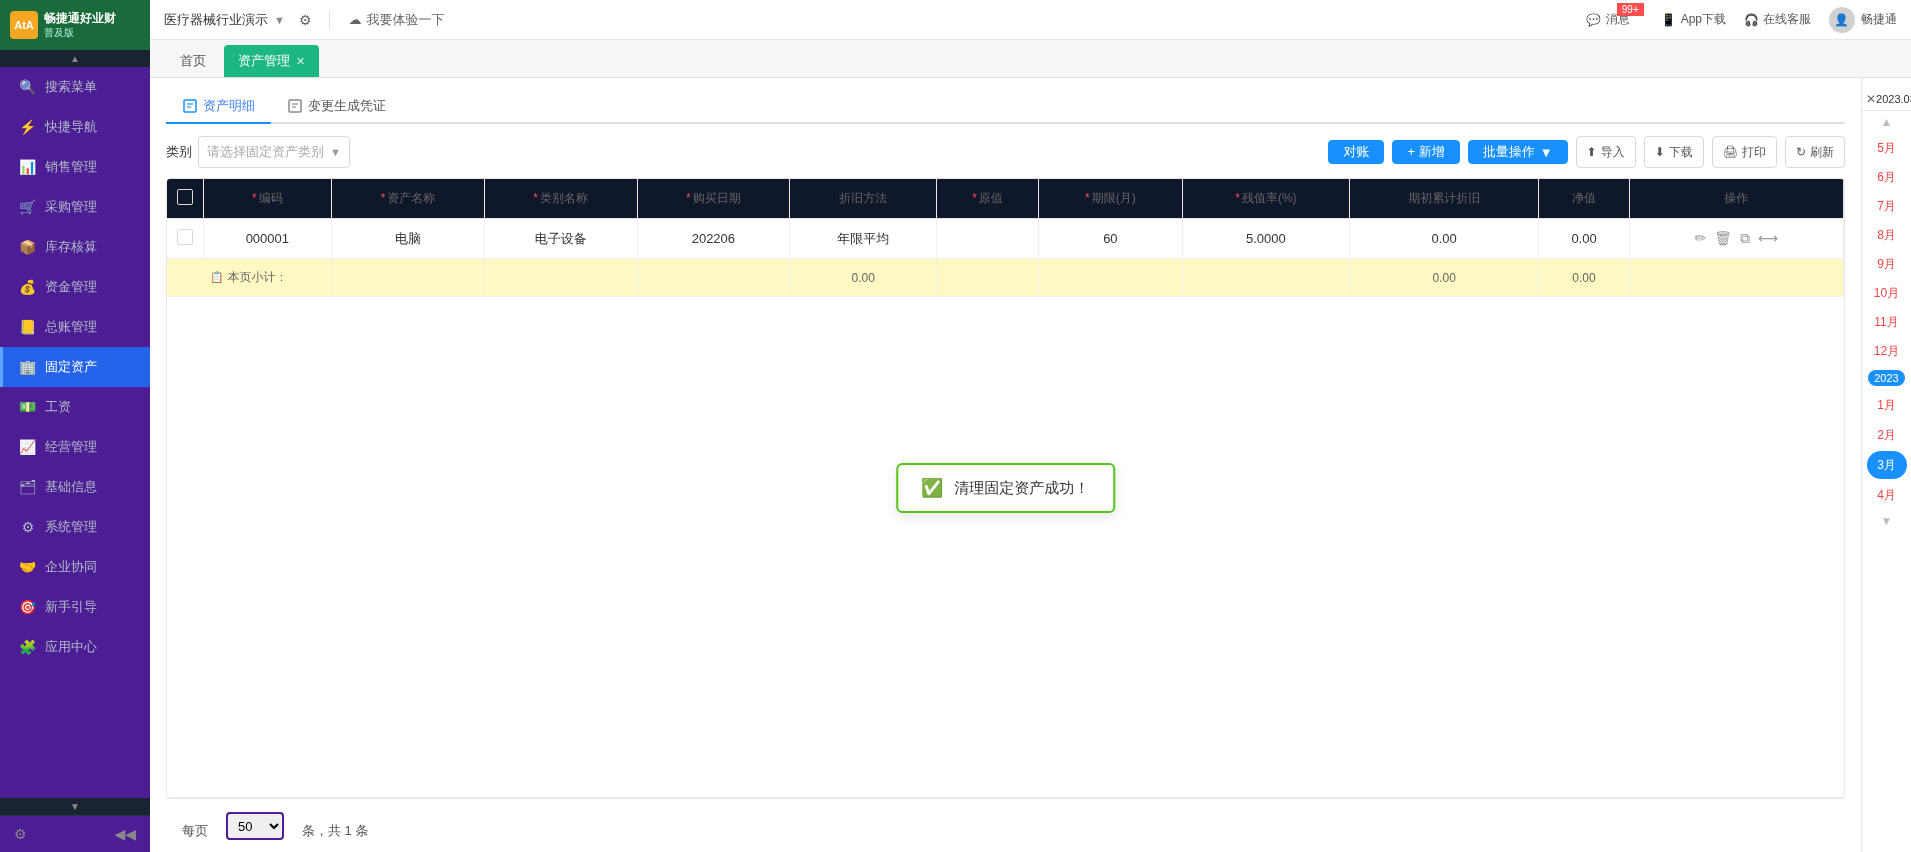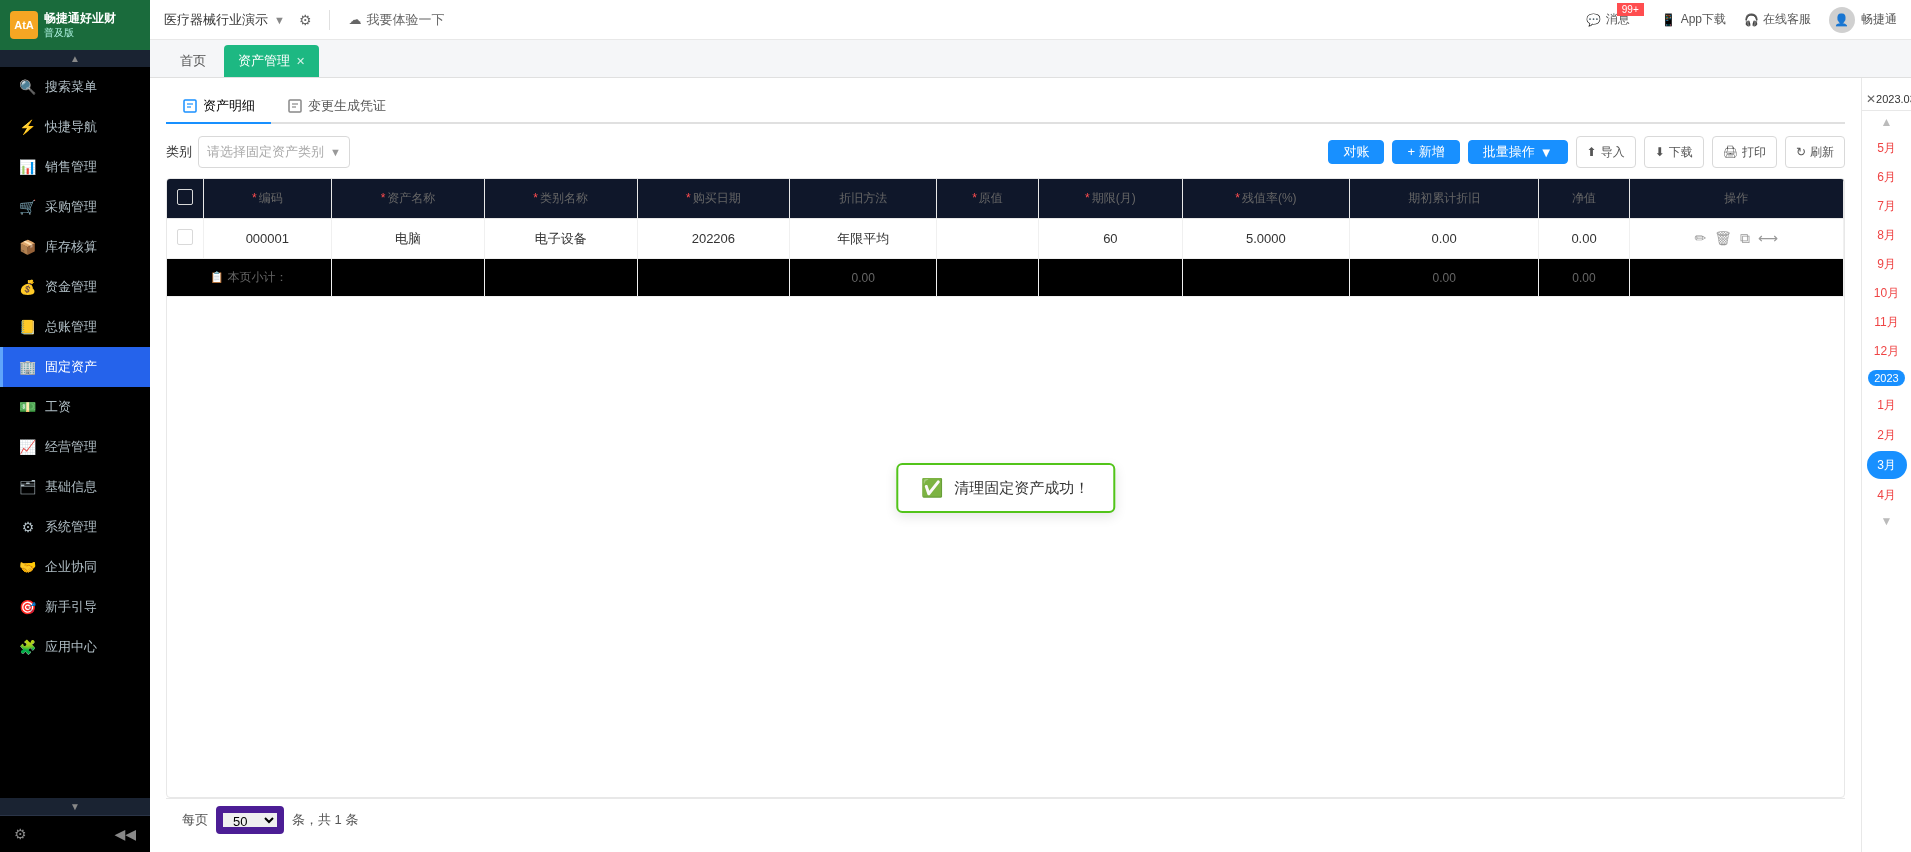--- a/index.html
+++ b/index.html
@@ -1,21 +1,21 @@
 <!DOCTYPE html>
 <html><head>
   <meta charset="utf-8">
   <style>
     * { box-sizing: border-box; margin: 0; padding: 0; }
     body { font-family: 'Microsoft YaHei', Arial, sans-serif; font-size: 13px; background: #f0f2f5; display: flex; height: 852px; overflow: hidden; }
 
     
     .sidebar {
       width: 150px;
-      background: #000000;
+      background: #4c1d95;
       display: flex;
       flex-direction: column;
       height: 100%;
       flex-shrink: 0;
     }
     .sidebar-logo {
       background: #1a6b3c;
       padding: 8px 10px;
       color: white;
       font-size: 12px;
@@ -204,21 +204,21 @@
       cursor: pointer;
       font-size: 13px;
       color: #555;
       display: flex;
       align-items: center;
       gap: 5px;
       border-bottom: 2px solid transparent;
       margin-bottom: -2px;
     }
     .sub-tab.active {
-      color: #000000;
+      color: #3b82f6;
       border-bottom-color: #1890ff;
     }
     .sub-tab-icon { width: 16px; height: 16px; display: inline-flex; align-items: center; justify-content: center; }
 
     
     .toolbar {
       display: flex;
       align-items: center;
       gap: 8px;
       margin-bottom: 10px;
@@ -320,37 +320,37 @@
       z-index: 100;
       white-space: nowrap;
     }
     .toast-check { color: #52c41a; font-size: 18px; }
 
     
     .action-icons { display: flex; gap: 8px; justify-content: center; }
     .action-icon { color: #999; font-size: 14px; cursor: pointer; }
 
     
-    .subtotal-row td { background: #000000; font-size: 12px; color: #666; }
+    .subtotal-row td { background: #fef9c3; font-size: 12px; color: #666; }
 
     
     .pagination-bar {
       height: 42px;
       background: white;
       border-top: 1px solid #e8e8e8;
       display: flex;
-      align-items: center;
+      align-items: flex-end;
       padding: 0 16px;
-      gap: 8px;
+      gap: 18px;
       font-size: 13px;
       color: #555;
     }
     .page-size-select {
       height: 28px;
-      border: 7px solid #4c1d95;
+      border: 2px solid #4c1d95;
       border-radius: 4px;
       padding: 0 6px;
       font-size: 13px;
     }
 
     
     .right-panel {
       width: 50px;
       background: white;
       border-left: 1px solid #e8e8e8;

